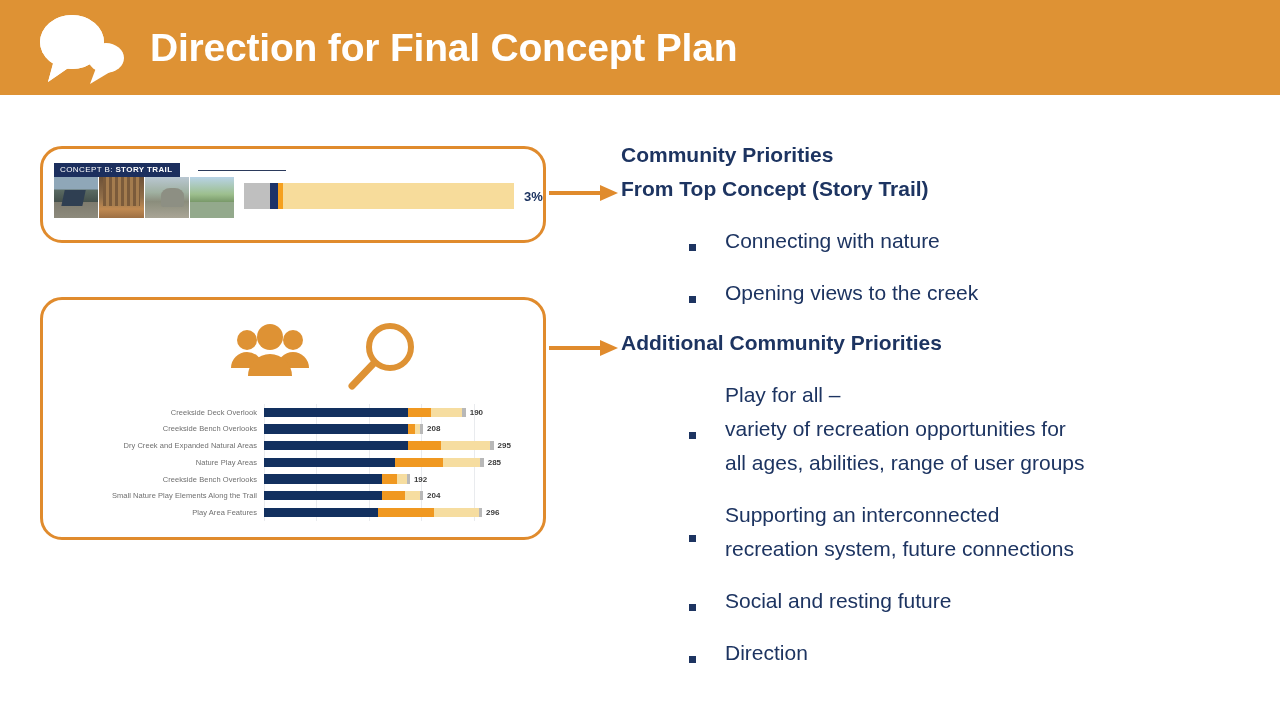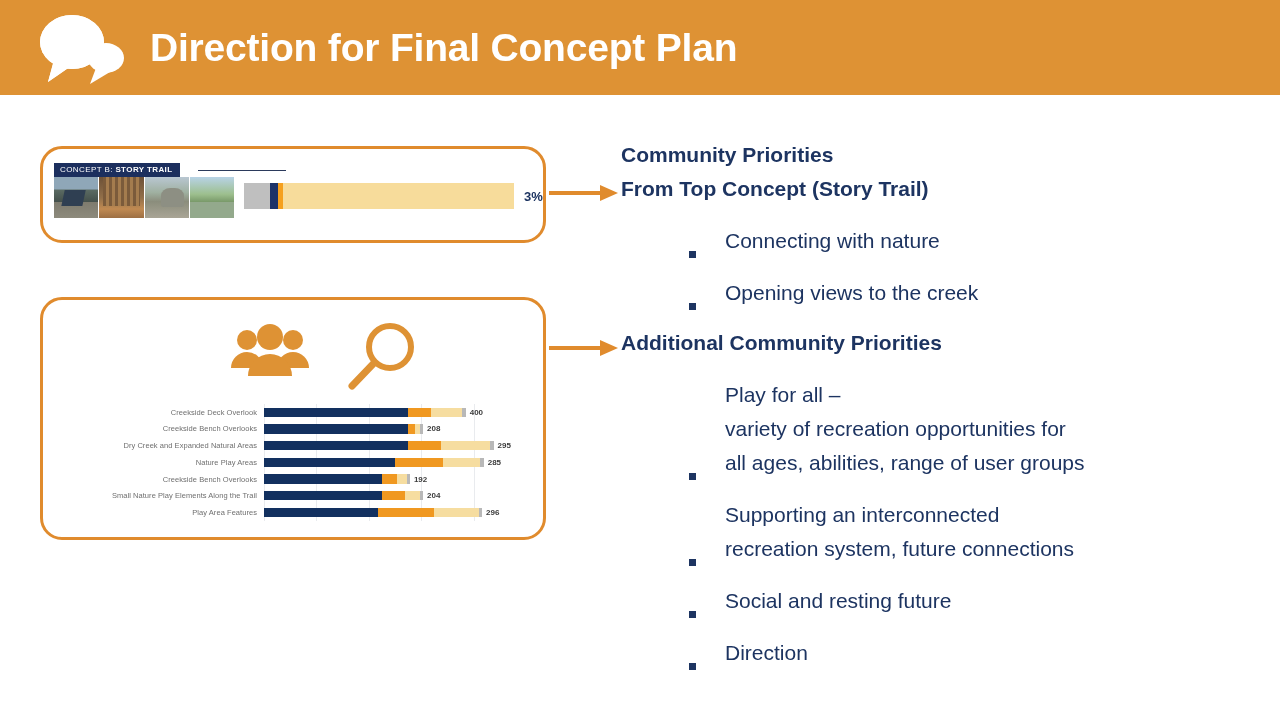--- a/index.html
+++ b/index.html
@@ -231,21 +231,21 @@
     font-size: 21px;
     font-weight: bold;
     color: #1d3461;
     line-height: 1.62;
     white-space: nowrap;
   }
   .heading-block { margin-bottom: 18px; }
   .bullet-list { margin: 0; padding: 0; list-style: none; }
   .bullet-item {
     display: flex;
-    align-items: flex-end;
+    align-items: center;
     margin-left: 68px;
     margin-top: 18px;
     font-size: 21px;
     color: #1d3461;
     line-height: 1.62;
   }
   .bullet-square {
     flex: none;
     width: 7px; height: 7px;
     background: #1d3461;
@@ -333,21 +333,21 @@
             <span style="left: 104.96px;"></span>
             <span style="left: 157.44px;"></span>
             <span style="left: 209.92px;"></span>
           </div>
           <div class="hbar-stack">
             <div class="hseg hseg-navy" style="width: 144.32px;"></div>
             <div class="hseg hseg-orange" style="width: 22.96px;"></div>
             <div class="hseg hseg-light" style="width: 31.16px;"></div>
             <div class="hseg hseg-gray" style="width: 3.28px;"></div>
           </div>
-          <div class="hbar-value">400</div>
+          <div class="hbar-value">190</div>
         </div>
       </div>
       <div class="hbar-row">
         <div class="hbar-label">Creekside Bench Overlooks</div>
         <div class="hbar-track">
           <div class="gridlines">
             <span style="left: 0px;"></span>
             <span style="left: 52.48px;"></span>
             <span style="left: 104.96px;"></span>
             <span style="left: 157.44px;"></span>

